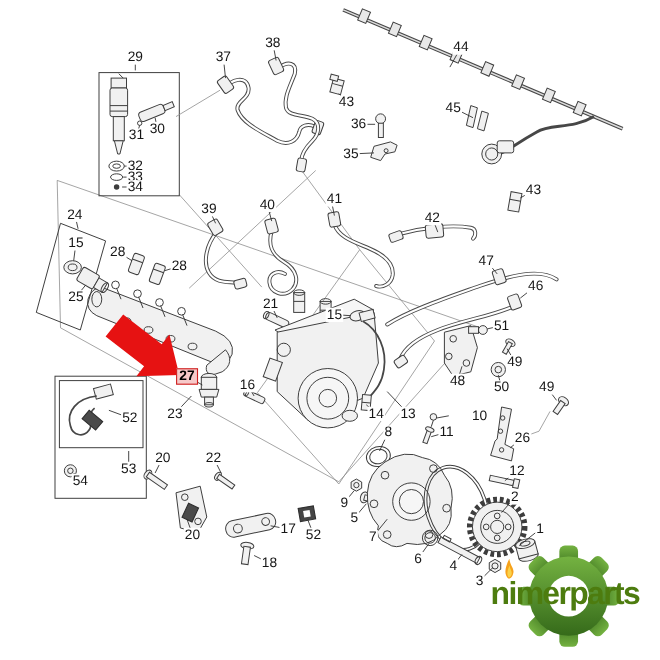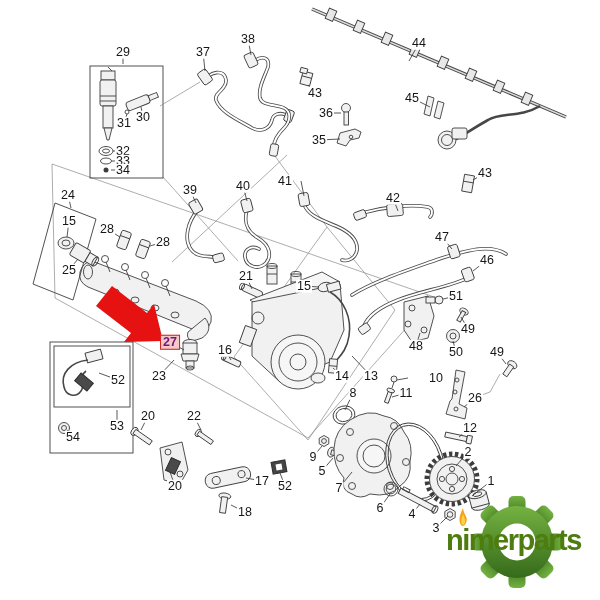--- a/index.html
+++ b/index.html
@@ -5,21 +5,21 @@
   html,body{margin:0;padding:0;background:#fff;}
   .stage{position:relative;width:600px;height:600px;background:#ffffff;overflow:hidden;
          font-family:"Liberation Sans",sans-serif;}
   .layer{position:absolute;left:0;top:0;width:600px;height:600px;}
   #artwork{z-index:10;}
   #leaders{z-index:20;}
   #arrow-layer{z-index:25;}
   .labels{z-index:30;pointer-events:none;}
   .plabel{position:absolute;transform:translate(-50%,-50%);font-size:12.5px;line-height:1;
           color:#161616;background:#ffffff;padding:0 1px;pointer-events:auto;cursor:pointer;}
-  .plabel.hl{color:#701a75;background:#f6c9c9;border:1px solid #cf2020;font-weight:700;padding:0 2px;}
+  .plabel.hl{color:#000000;background:#f6c9c9;border:1px solid #cf2020;font-weight:700;padding:0 2px;}
   .logo{position:absolute;left:360px;top:495px;width:240px;height:100px;z-index:50;}
   .logo .gear{position:absolute;left:107px;top:-3px;width:100px;height:100px;}
   .logo .brandtext{position:absolute;left:86px;top:31px;font-size:29px;font-weight:700;
           letter-spacing:-1.5px;color:#4d7c0f;line-height:1;white-space:nowrap;}
   .logo .flame{position:absolute;left:96px;top:13px;width:14px;height:19px;}
   
   .ink{stroke:#3d3d3d;stroke-width:.9;fill:none;}
   .fillpart{fill:#f1f1f1;}
   .filllight{fill:#f6f6f6;}
   .to{stroke:#4a4a4a;stroke-width:3.6;fill:none;stroke-linecap:round;}
@@ -494,21 +494,21 @@
       <div class="plabel" style="left: 124px; top: 123px;">31</div>
       <div class="plabel" style="left: 123px; top: 151px;">32</div>
       <div class="plabel" style="left: 123px; top: 161px;">33</div>
       <div class="plabel" style="left: 123px; top: 170px;">34</div>
       <div class="plabel" style="left: 319px; top: 140px;">35</div>
       <div class="plabel" style="left: 326px; top: 113px;">36</div>
       <div class="plabel" style="left: 203px; top: 52px;">37</div>
       <div class="plabel" style="left: 248px; top: 39px;">38</div>
       <div class="plabel" style="left: 190px; top: 190px;">39</div>
       <div class="plabel" style="left: 243px; top: 186px;">40</div>
-      <div class="plabel" style="left: 285px; top: 181px;">41</div>
+      <div class="plabel" style="left: 304px; top: 181px;">41</div>
       <div class="plabel" style="left: 393px; top: 198px;">42</div>
       <div class="plabel" style="left: 315px; top: 93px;">43</div>
       <div class="plabel" style="left: 485px; top: 173px;">43</div>
       <div class="plabel" style="left: 419px; top: 43px;">44</div>
       <div class="plabel" style="left: 412px; top: 98px;">45</div>
       <div class="plabel" style="left: 487px; top: 260px;">46</div>
       <div class="plabel" style="left: 442px; top: 237px;">47</div>
       <div class="plabel" style="left: 416px; top: 346px;">48</div>
       <div class="plabel" style="left: 468px; top: 329px;">49</div>
       <div class="plabel" style="left: 497px; top: 352px;">49</div>

